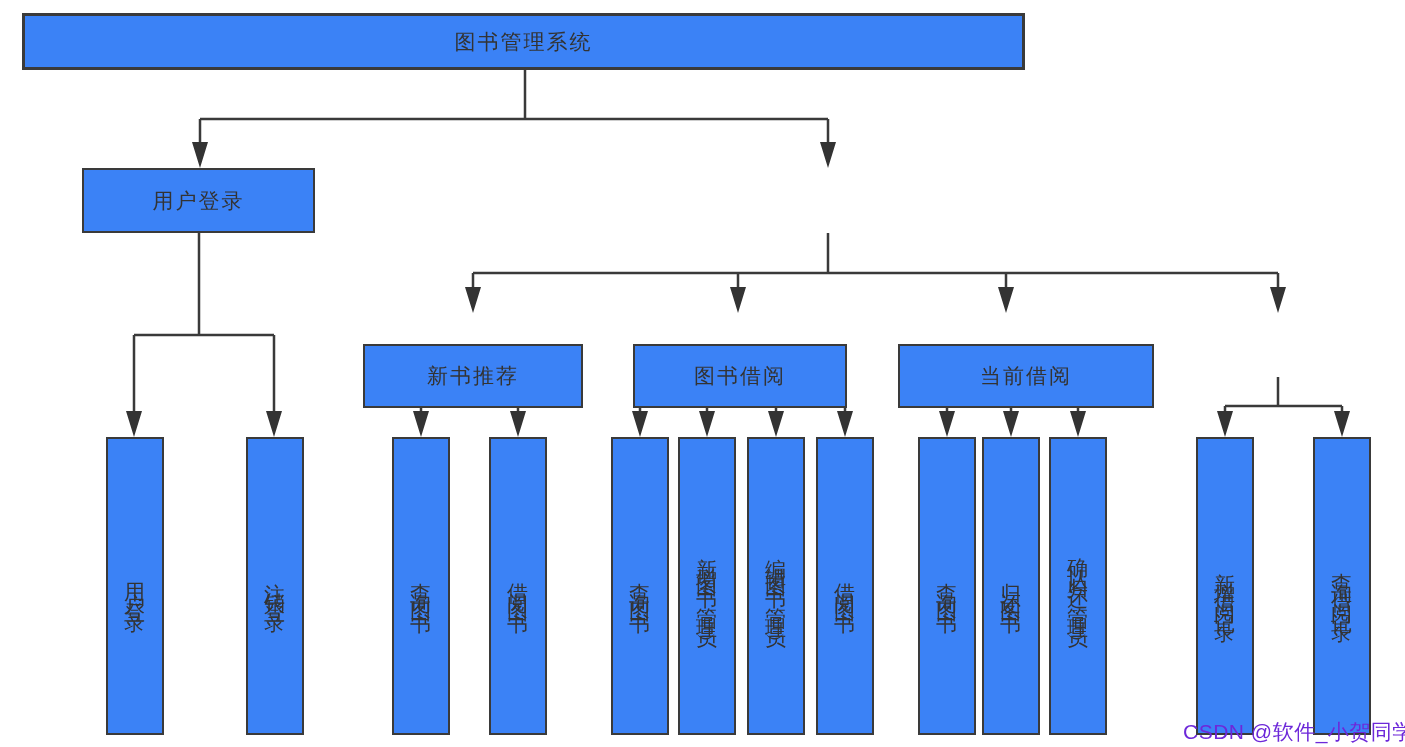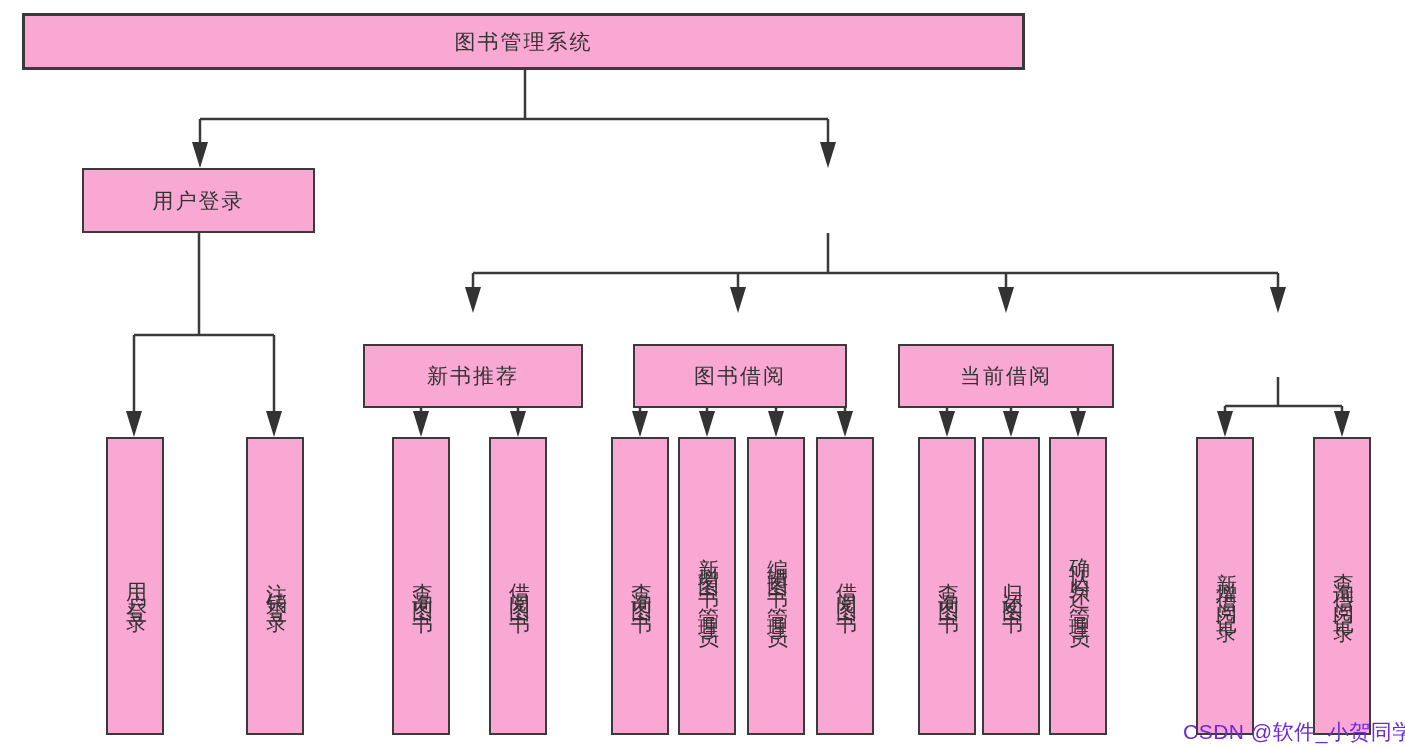--- a/index.html
+++ b/index.html
@@ -21,38 +21,37 @@
     stroke: #3a3a3a;
     stroke-width: 2.5;
   }
   .connectors .arrows {
     fill: #333333;
     stroke: none;
   }
   .node {
     position: absolute;
     box-sizing: border-box;
-    background: #f9a8d4;
+    background: #3b82f6;
     border: 2px solid #3a3a3a;
     display: flex;
     align-items: center;
     justify-content: center;
     color: #333333;
     font-size: 21px;
     letter-spacing: 2px;
     white-space: nowrap;
-    font-family: Liberation Mono, monospace;
   }
   .node.root   { left: 22px;  top: 13px;  width: 1003px; height: 57px; border-width: 3px; }
   .node.l2a    { left: 82px;  top: 168px; width: 233px;  height: 65px; }
   .node.l2b    { left: 712px; top: 168px; width: 233px;  height: 65px; }
   .node.l3     { top: 313px;  height: 64px; margin-top: 31px; }
   .node.l3a    { left: 363px;  width: 220px; }
   .node.l3b    { left: 633px;  width: 214px; }
-  .node.l3c    { left: 898px;  width: 216px; }
+  .node.l3c    { left: 898px;  width: 256px; }
   .node.l3d    { left: 1170px; width: 216px; }
   .node.leaf   { top: 437px; width: 58px; height: 298px; }
   .node.leaf .vtext {
     writing-mode: vertical-rl;
     text-orientation: mixed;
     letter-spacing: 10px;
     line-height: 1;
   }
   .watermark {
     position: absolute;

